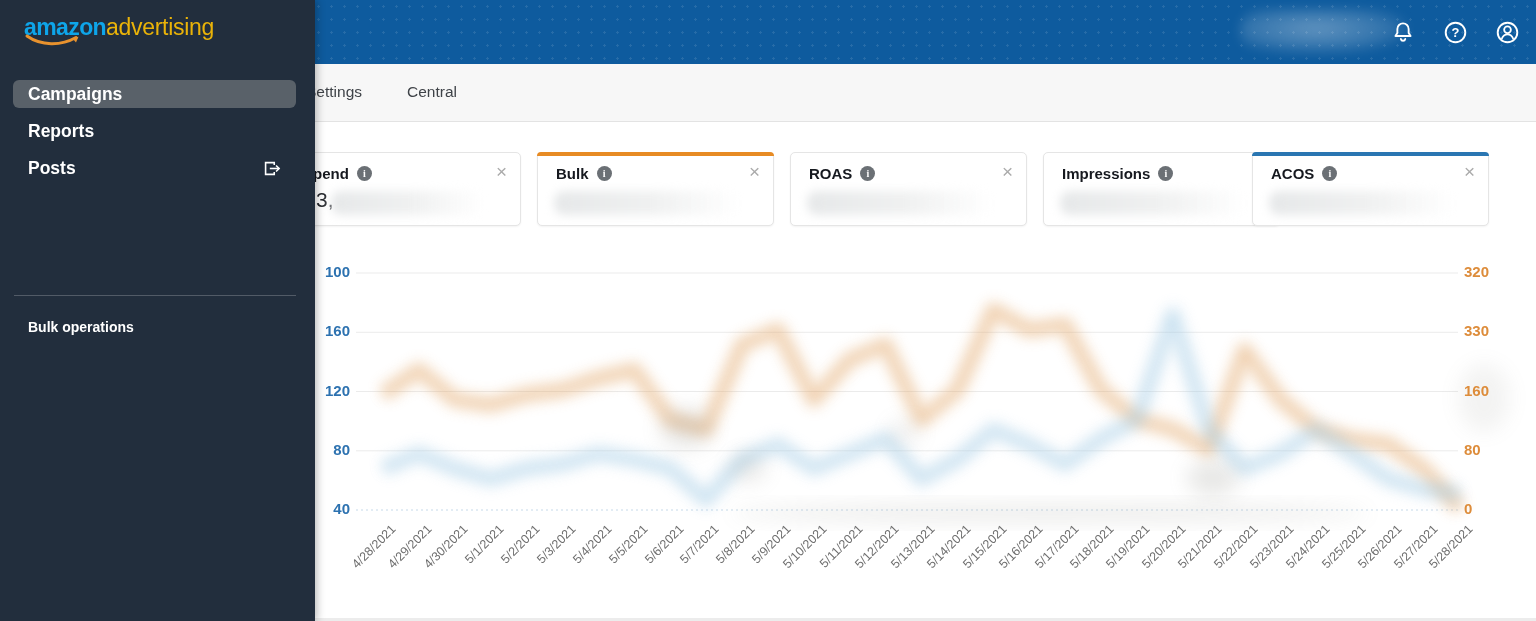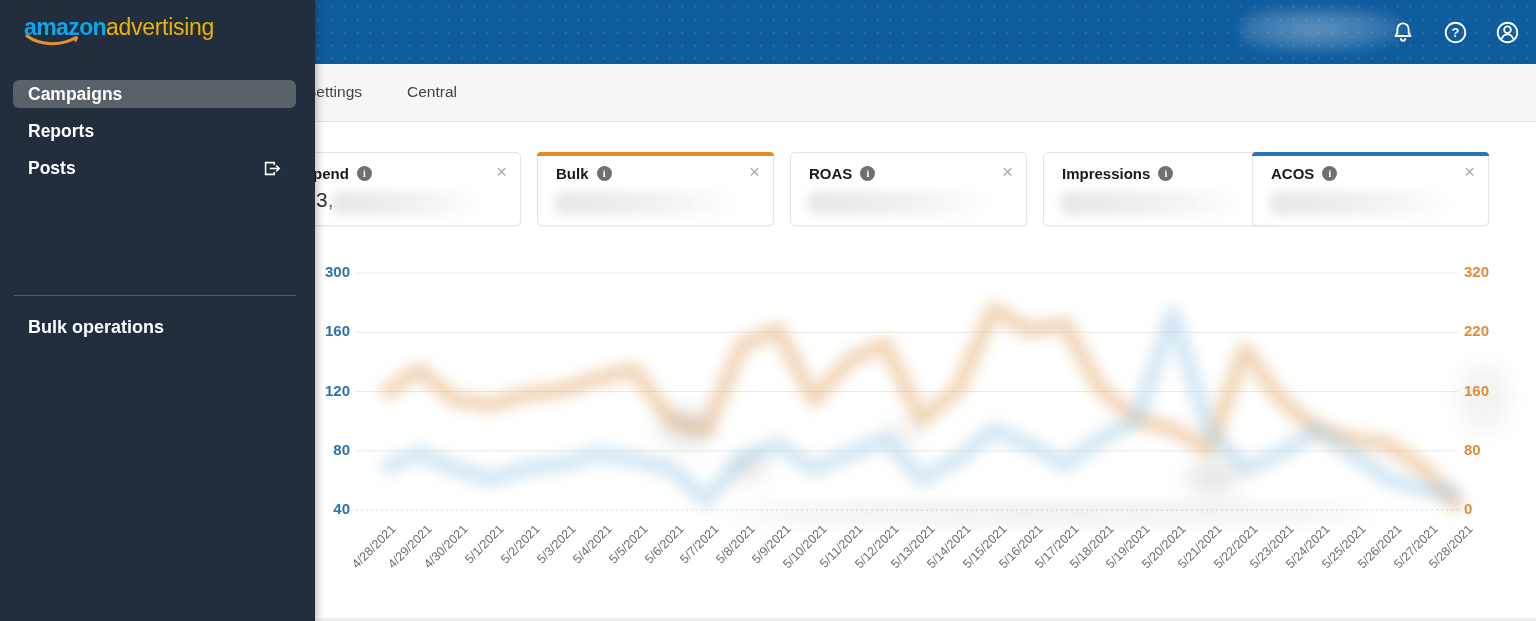--- a/index.html
+++ b/index.html
@@ -87,21 +87,21 @@
   .logo-adv{color:#eab308;font-weight:normal;letter-spacing:-0.3px;}
   .side-group{position:absolute;left:0;right:0;}
   .side-primary{top:80px;}
   .side-secondary{top:307px;}
   .side-item{
     height:40px;margin:0 19px 9px 13px;padding:0 15px;border-radius:6px;
     display:flex;align-items:center;justify-content:space-between;
     color:#ffffff;cursor:pointer;
   }
   .side-primary .side-item{font-size:17.5px;font-weight:bold;height:28px;margin-bottom:9px;}
-  .side-secondary .side-item{font-size:18px;font-weight:600;height:40px;margin-bottom:9px;}
+  .side-secondary .side-item{font-size:14px;font-weight:600;height:40px;margin-bottom:9px;}
   .side-item.active{background:#596169;}
   .side-divider{
     position:absolute;left:14px;right:19px;top:295px;height:0;
     border:none;border-top:1px solid rgba(255,255,255,0.22);margin:0;
   }
   .ext-icon{display:flex;align-items:center;}
 </style>
 </head>
 <body>
 
@@ -203,29 +203,29 @@
         <polyline points="383.0,468.5 418.9,453.7 454.8,468.5 490.7,478.9 526.6,468.5 562.5,464.1 598.4,453.7 634.3,459.6 670.2,468.5 706.1,499.6 742.0,459.6 777.9,444.8 813.8,468.5 849.7,453.7 885.6,438.9 921.5,478.9 957.4,459.6 993.3,430.0 1029.2,444.8 1065.1,464.1 1101.0,438.9 1136.9,419.6 1172.8,314.5 1208.7,430.0 1244.6,468.5 1280.5,453.7 1316.4,430.0 1352.3,453.7 1388.2,478.9 1424.1,489.3 1460.0,493.7" fill="none" stroke="#9fc9e4" stroke-width="20" stroke-linejoin="round" opacity="0.24" filter="url(#fLine)"></polyline>
         <polyline points="383.0,468.5 418.9,453.7 454.8,468.5 490.7,478.9 526.6,468.5 562.5,464.1 598.4,453.7 634.3,459.6 670.2,468.5 706.1,499.6 742.0,459.6 777.9,444.8 813.8,468.5 849.7,453.7 885.6,438.9 921.5,478.9 957.4,459.6 993.3,430.0 1029.2,444.8 1065.1,464.1 1101.0,438.9 1136.9,419.6 1172.8,314.5 1208.7,430.0 1244.6,468.5 1280.5,453.7 1316.4,430.0 1352.3,453.7 1388.2,478.9 1424.1,489.3 1460.0,493.7" fill="none" stroke="#9fc9e4" stroke-width="5.5" stroke-linejoin="round" opacity="0.55" filter="url(#fLine)"></polyline>
         <ellipse cx="686" cy="428" rx="26" ry="20" fill="#8d8d85" opacity="0.2" filter="url(#fSmudge)"></ellipse>
         <ellipse cx="748" cy="468" rx="18" ry="14" fill="#8d8d85" opacity="0.18" filter="url(#fSmudge)"></ellipse>
         <ellipse cx="905" cy="432" rx="16" ry="12" fill="#8d8d85" opacity="0.14" filter="url(#fSmudge)"></ellipse>
         <ellipse cx="1213" cy="478" rx="26" ry="18" fill="#8d8d85" opacity="0.2" filter="url(#fSmudge)"></ellipse>
         <ellipse cx="1484" cy="398" rx="26" ry="34" fill="#8d8d85" opacity="0.1" filter="url(#fSmudge)"></ellipse>
         <ellipse cx="1050" cy="513" rx="320" ry="8" fill="#8d8d85" opacity="0.18" filter="url(#fSmudge)"></ellipse>
       </svg>
     <div id="y-left">
-        <div class="ylab ylab-left" style="top: 263px; color: rgb(45, 114, 176);">300</div>
+        <div class="ylab ylab-left" style="top: 263px; color: rgb(45, 114, 176);">100</div>
         <div class="ylab ylab-left" style="top: 322.25px; color: rgb(45, 114, 176);">160</div>
         <div class="ylab ylab-left" style="top: 381.5px; color: rgb(45, 114, 176);">120</div>
         <div class="ylab ylab-left" style="top: 440.75px; color: rgb(45, 114, 176);">80</div>
         <div class="ylab ylab-left" style="top: 500px; color: rgb(45, 114, 176);">40</div>
       </div>
     <div id="y-right">
         <div class="ylab ylab-right" style="top: 263px; color: rgb(221, 140, 58);">320</div>
-        <div class="ylab ylab-right" style="top: 322.25px; color: rgb(221, 140, 58);">220</div>
+        <div class="ylab ylab-right" style="top: 322.25px; color: rgb(221, 140, 58);">330</div>
         <div class="ylab ylab-right" style="top: 381.5px; color: rgb(221, 140, 58);">160</div>
         <div class="ylab ylab-right" style="top: 440.75px; color: rgb(221, 140, 58);">80</div>
         <div class="ylab ylab-right" style="top: 500px; color: rgb(221, 140, 58);">0</div>
       </div>
     <div id="x-labels">
         <div class="xlab" style="right: 1147px;">4/28/2021</div>
         <div class="xlab" style="right: 1111.1px;">4/29/2021</div>
         <div class="xlab" style="right: 1075.2px;">4/30/2021</div>
         <div class="xlab" style="right: 1039.3px;">5/1/2021</div>
         <div class="xlab" style="right: 1003.4px;">5/2/2021</div>

